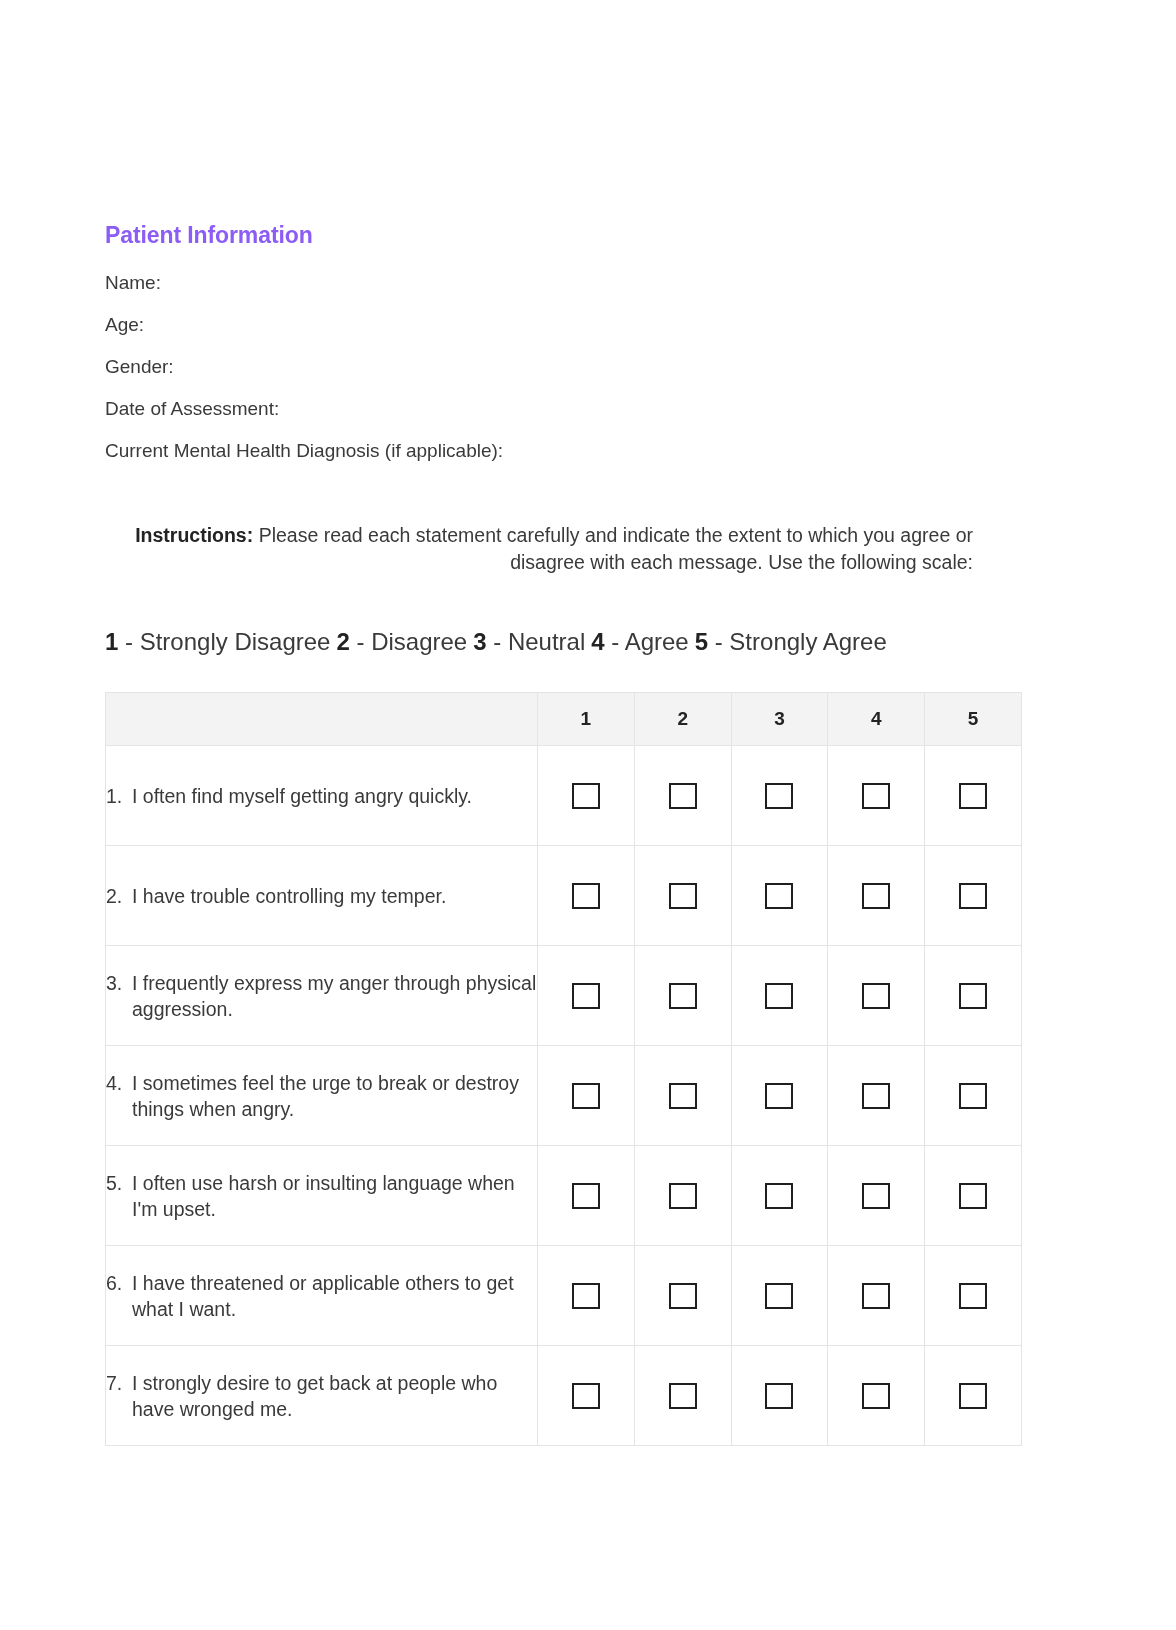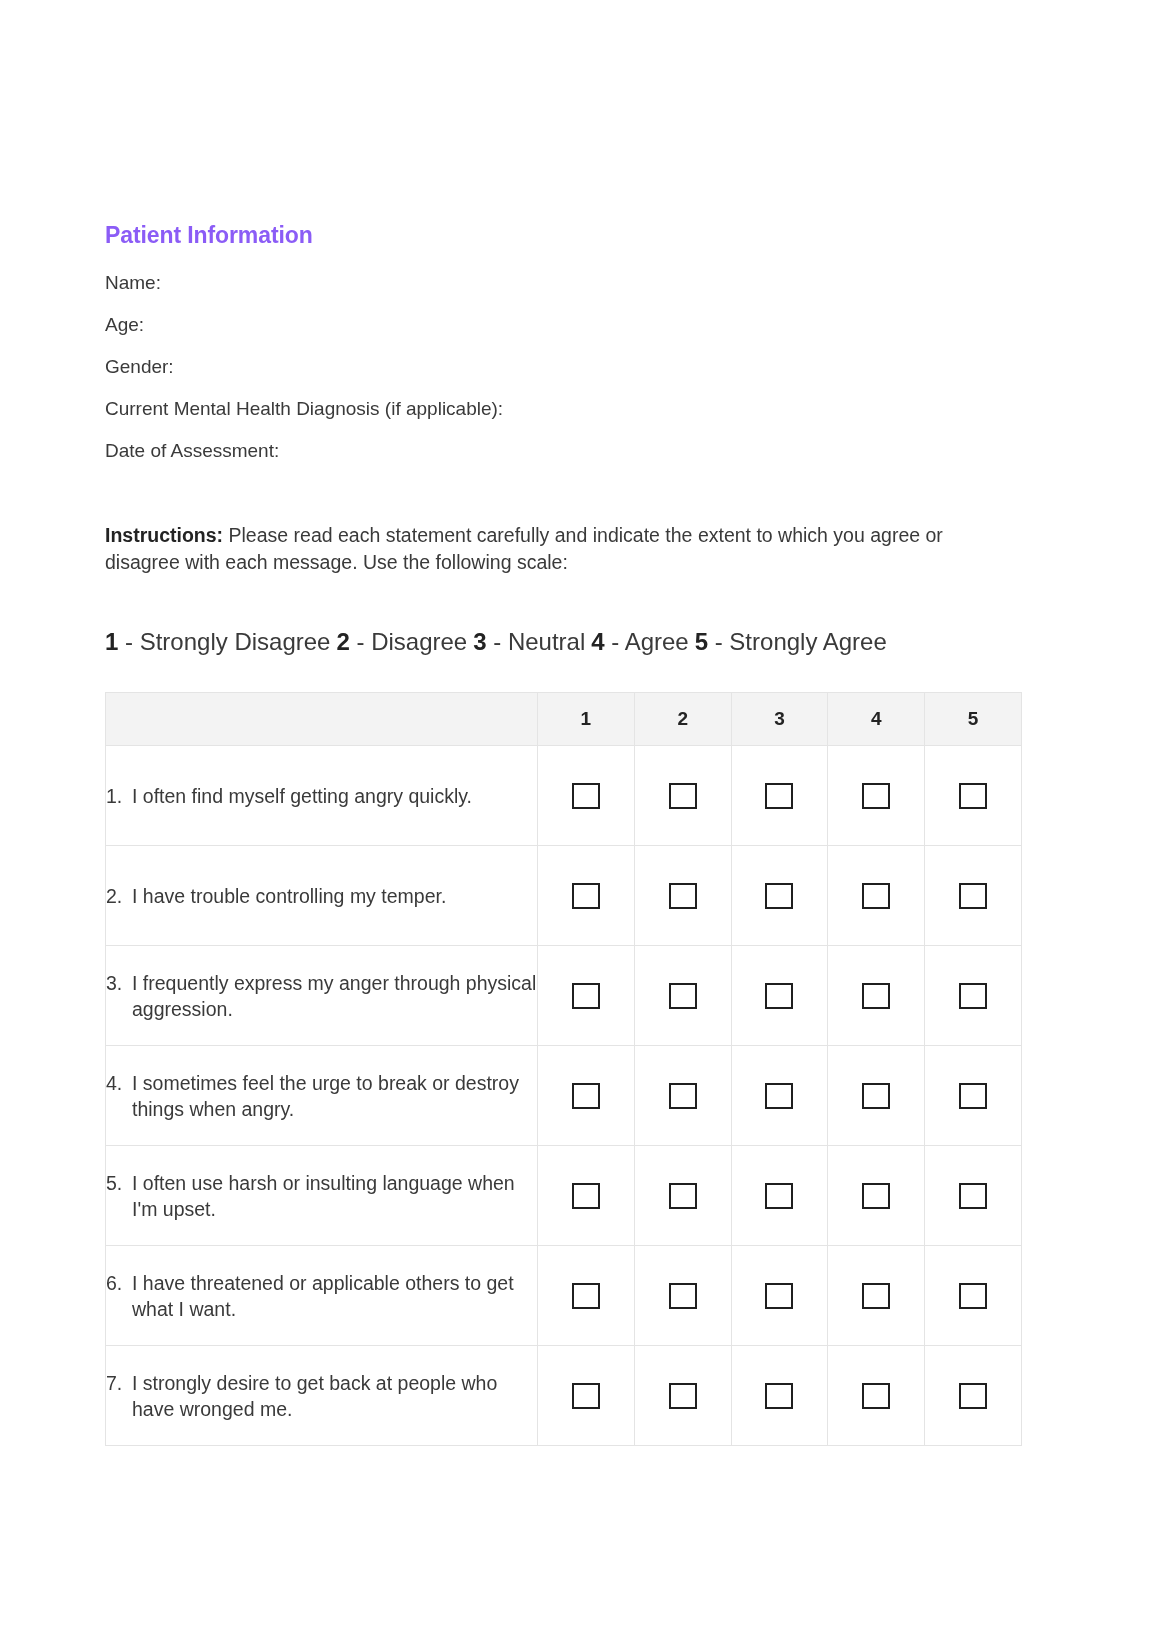--- a/index.html
+++ b/index.html
@@ -64,20 +64,21 @@
 
   
   .instructions {
     position: absolute;
     left: 105px;
     top: 522px;
     width: 868px;
     font-size: 19.5px;
     line-height: 27px;
     color: #3a3a3a;
+    text-align: right;
   }
   .instructions .lead {
     font-weight: bold;
     color: #232323;
   }
 
   
   .scale-legend {
     position: absolute;
     left: 105px;
@@ -162,22 +163,22 @@
 
 <div class="page">
 
 
   <div class="section-heading">Patient Information</div>
 
   <div class="info-list">
     <div class="info-row">Name:</div>
     <div class="info-row">Age:</div>
     <div class="info-row">Gender:</div>
+    <div class="info-row">Date of Assessment:</div>
     <div class="info-row">Current Mental Health Diagnosis (if applicable):</div>
-    <div class="info-row">Date of Assessment:</div>
   </div>
 
   <div class="instructions">
     <span class="lead">Instructions:</span><span> Please read each statement carefully and indicate the extent to which you agree or disagree with each message. Use the following scale:</span>
   </div>
 
   <div class="scale-legend">
     <span class="num">1</span><span> - </span><span>Strongly Disagree</span><span class="sep"></span><span class="num">2</span><span> - </span><span>Disagree</span><span class="sep"></span><span class="num">3</span><span> - </span><span>Neutral</span><span class="sep"></span><span class="num">4</span><span> - </span><span>Agree</span><span class="sep"></span><span class="num">5</span><span> - </span><span>Strongly Agree</span>
   </div>
 

